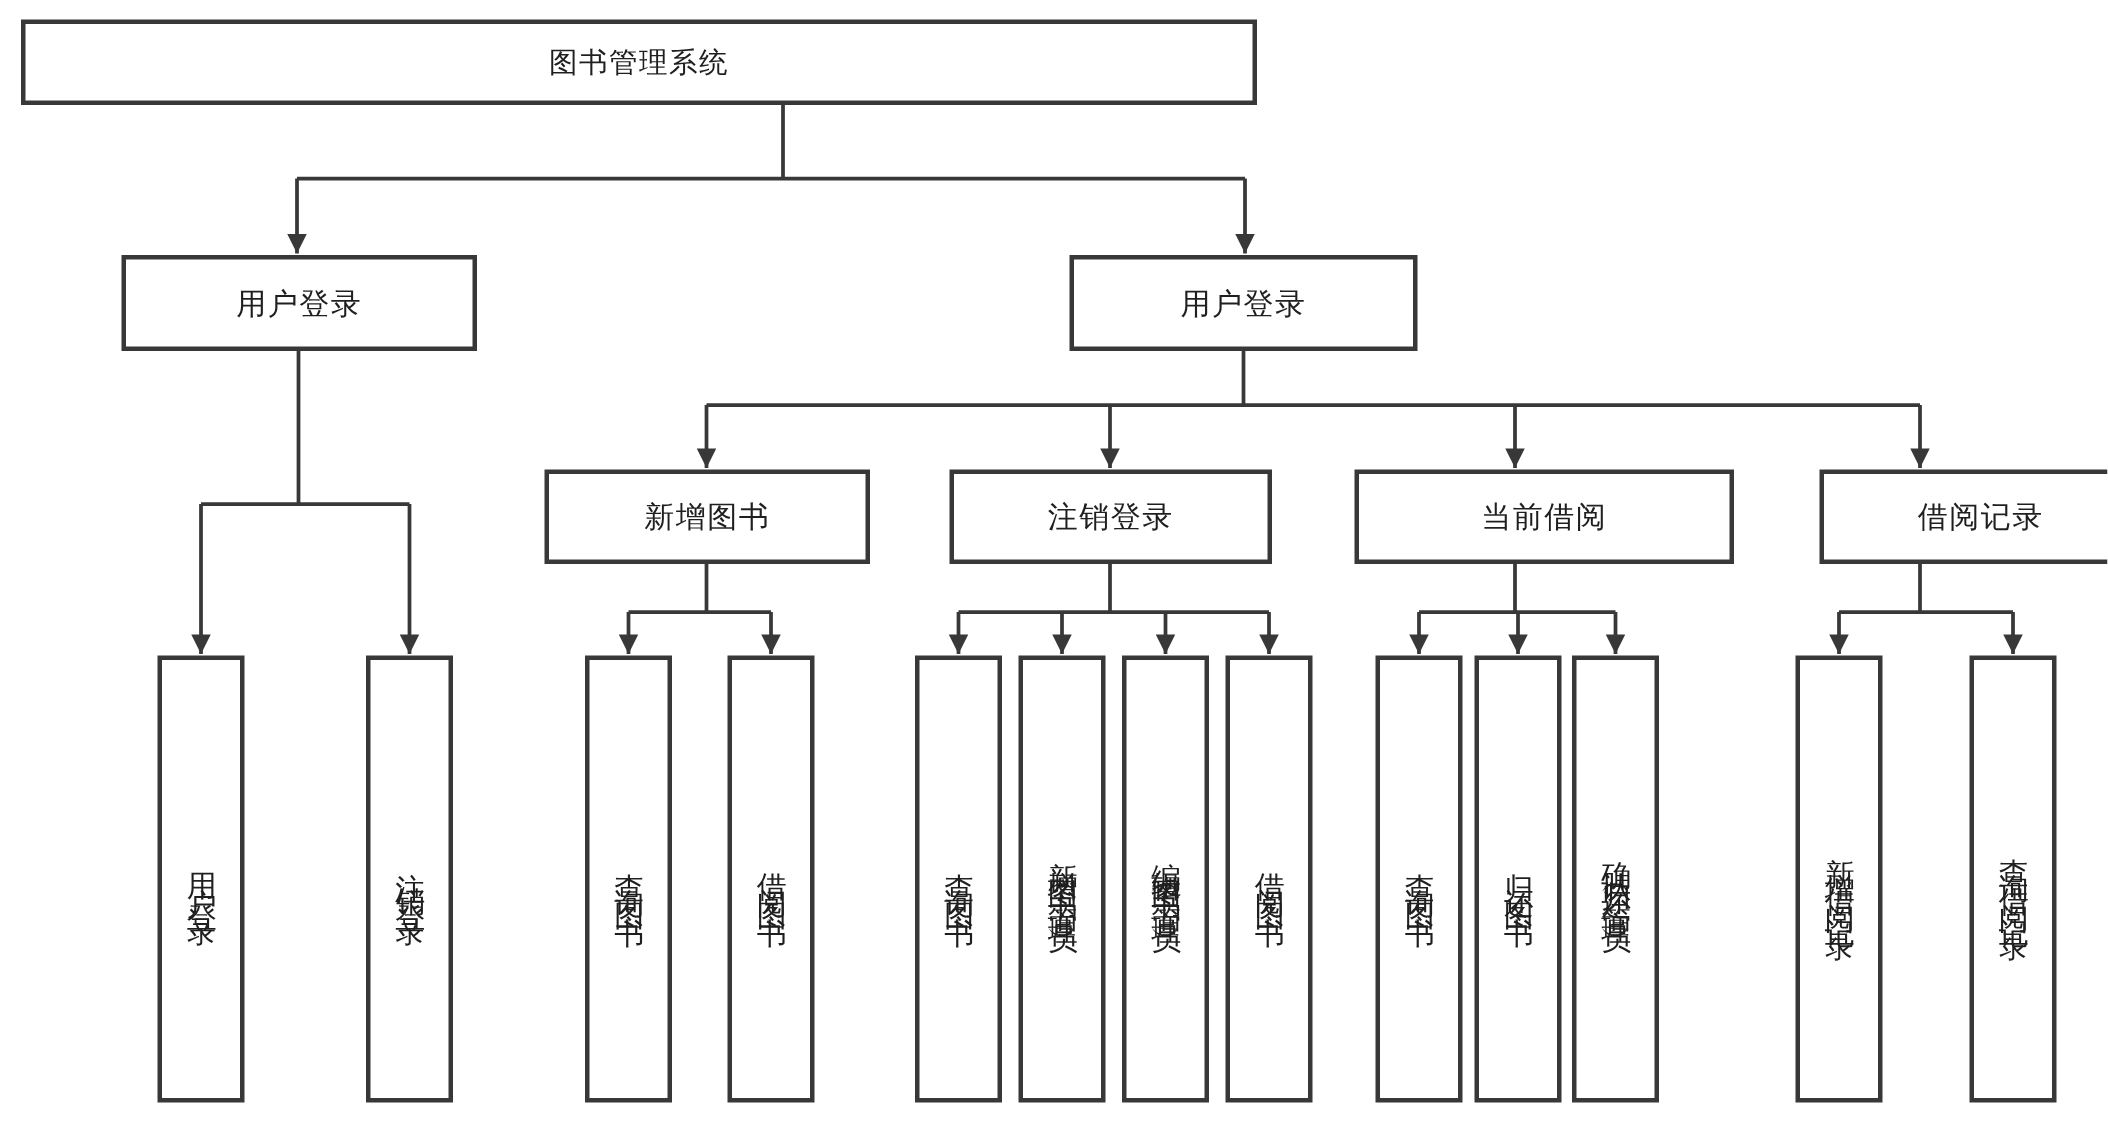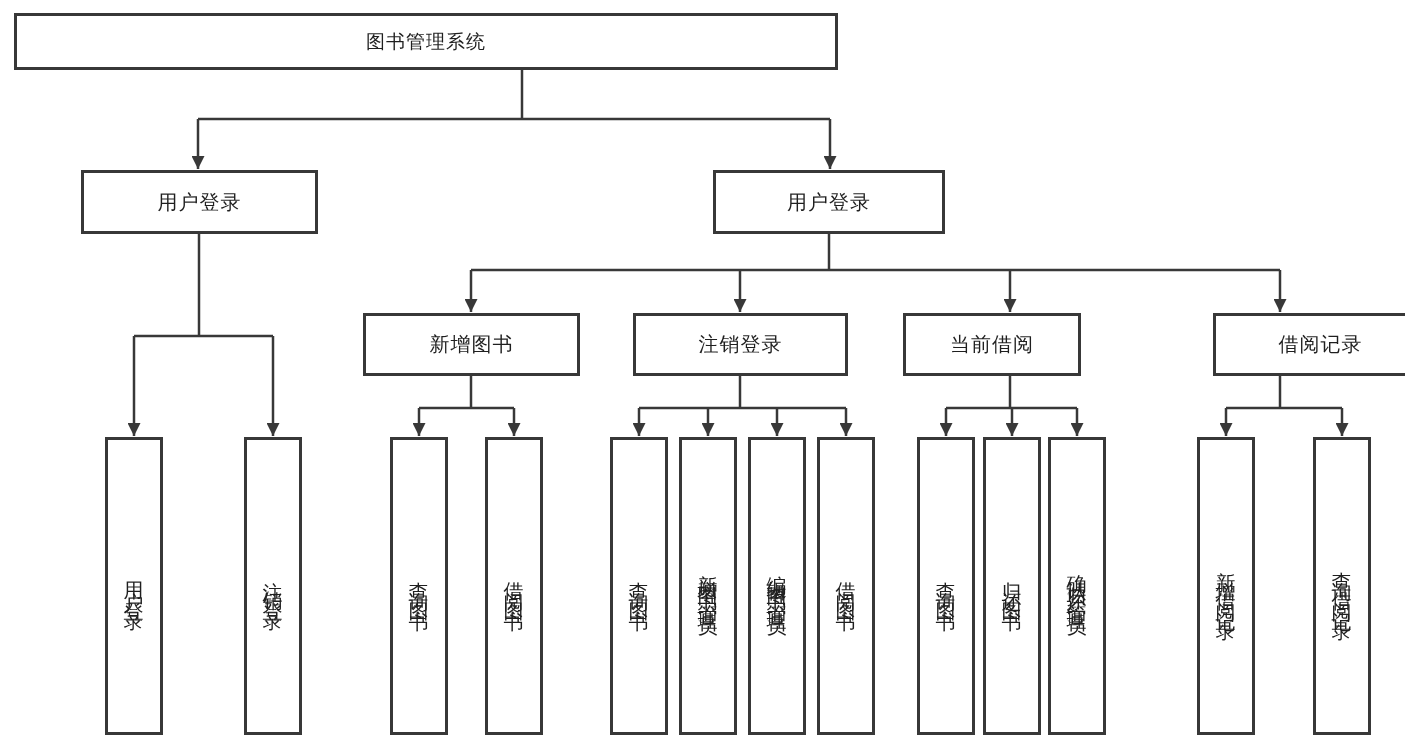--- a/index.html
+++ b/index.html
@@ -122,21 +122,21 @@
     <path class="line" d="M1342 408 V436" marker-end="url(#arr)"></path>
   </svg>
 
   <div class="node root" style="left:14px; top:13px; width:824px; height:57px;">图书管理系统</div>
 
   <div class="node" style="left:81px; top:170px; width:237px; height:64px;">用户登录</div>
   <div class="node" style="left:713px; top:170px; width:232px; height:64px;">用户登录</div>
 
   <div class="node" style="left:363px; top:313px; width:217px; height:63px;">新增图书</div>
   <div class="node" style="left:633px; top:313px; width:215px; height:63px;">注销登录</div>
-  <div class="node" style="left:903px; top:313px; width:178px; height:63px;">当前借阅</div>
+  <div class="node" style="left:903px; top:313px; width:253px; height:63px;">当前借阅</div>
   <div class="node" style="left:1173px; top:313px; width:215px; height:63px;margin-left:40px;">借阅记录</div>
 
   <div class="vnode" style="left:105px;">用户登录</div>
   <div class="vnode" style="left:244px;">注销登录</div>
 
   <div class="vnode" style="left:390px;">查询图书</div>
   <div class="vnode" style="left:485px;">借阅图书</div>
 
   <div class="vnode" style="left:610px;">查询图书</div>
   <div class="vnode long" style="left:679px;">新增图书（管理员）</div>

